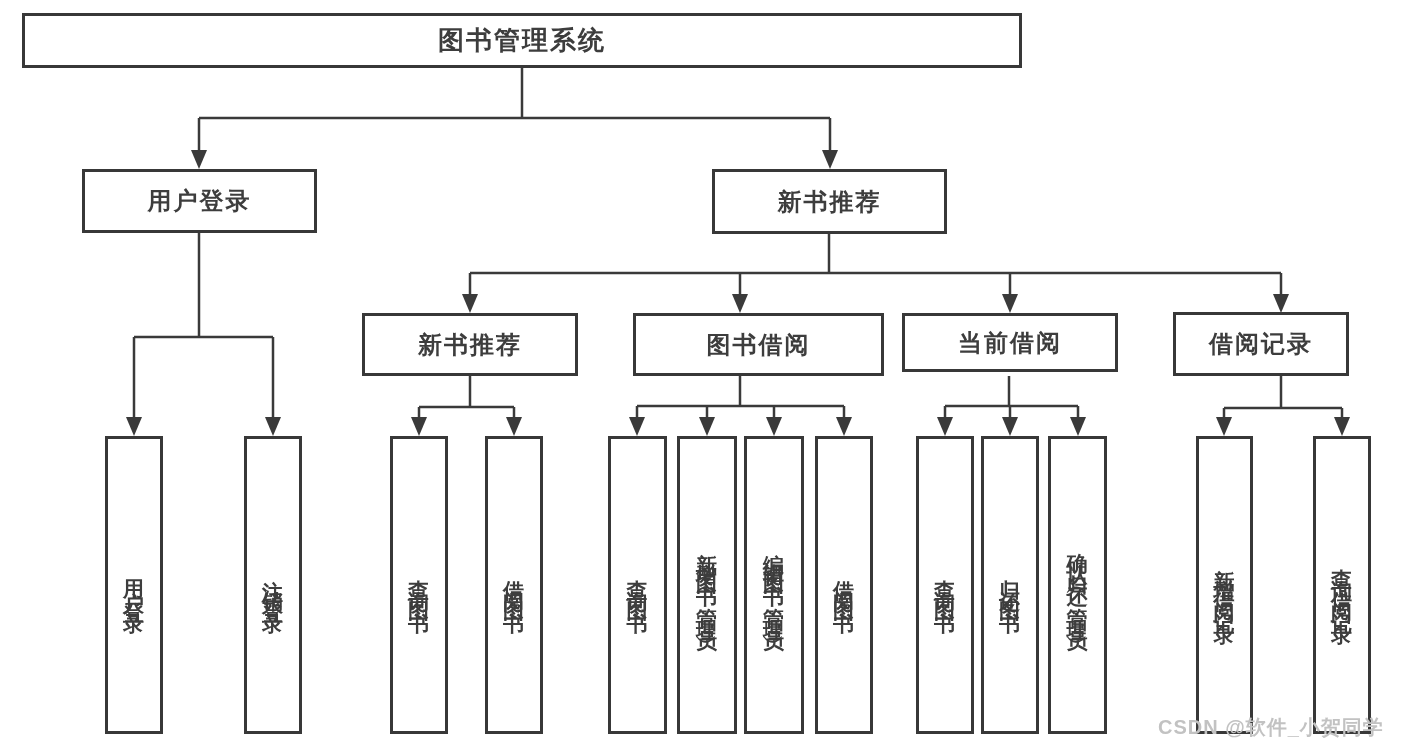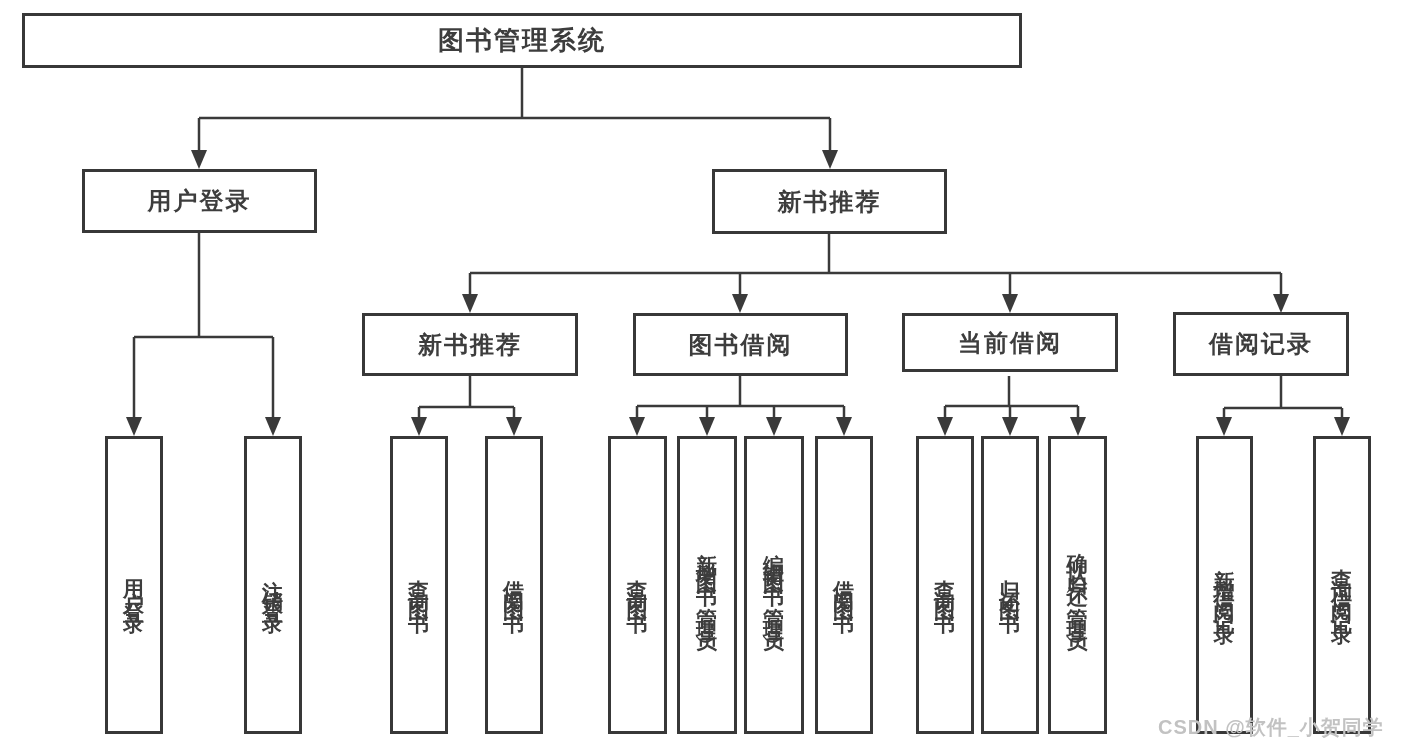--- a/index.html
+++ b/index.html
@@ -138,21 +138,21 @@
   <div class="node node-h" style="left:82px; top:169px; width:235px; height:64px;">
     <span>用户登录</span>
   </div>
   <div class="node node-h" style="left:712px; top:169px; width:235px; height:65px;">
     <span>新书推荐</span>
   </div>
 
   <div class="node node-h" style="left:362px; top:313px; width:216px; height:63px;">
     <span>新书推荐</span>
   </div>
-  <div class="node node-h" style="left:633px; top:313px; width:215px; height:63px;text-align:center;">
+  <div class="node node-h" style="left:633px; top:313px; width:251px; height:63px;text-align:center;">
     <span>图书借阅</span>
   </div>
   <div class="node node-h" style="left:902px; top:313px; width:216px; height:59px;">
     <span>当前借阅</span>
   </div>
   <div class="node node-h" style="left:1173px; top:312px; width:176px; height:64px;">
     <span>借阅记录</span>
   </div>
 
   <div class="node node-v" style="left:105px; top:436px; width:58px; height:298px;">

